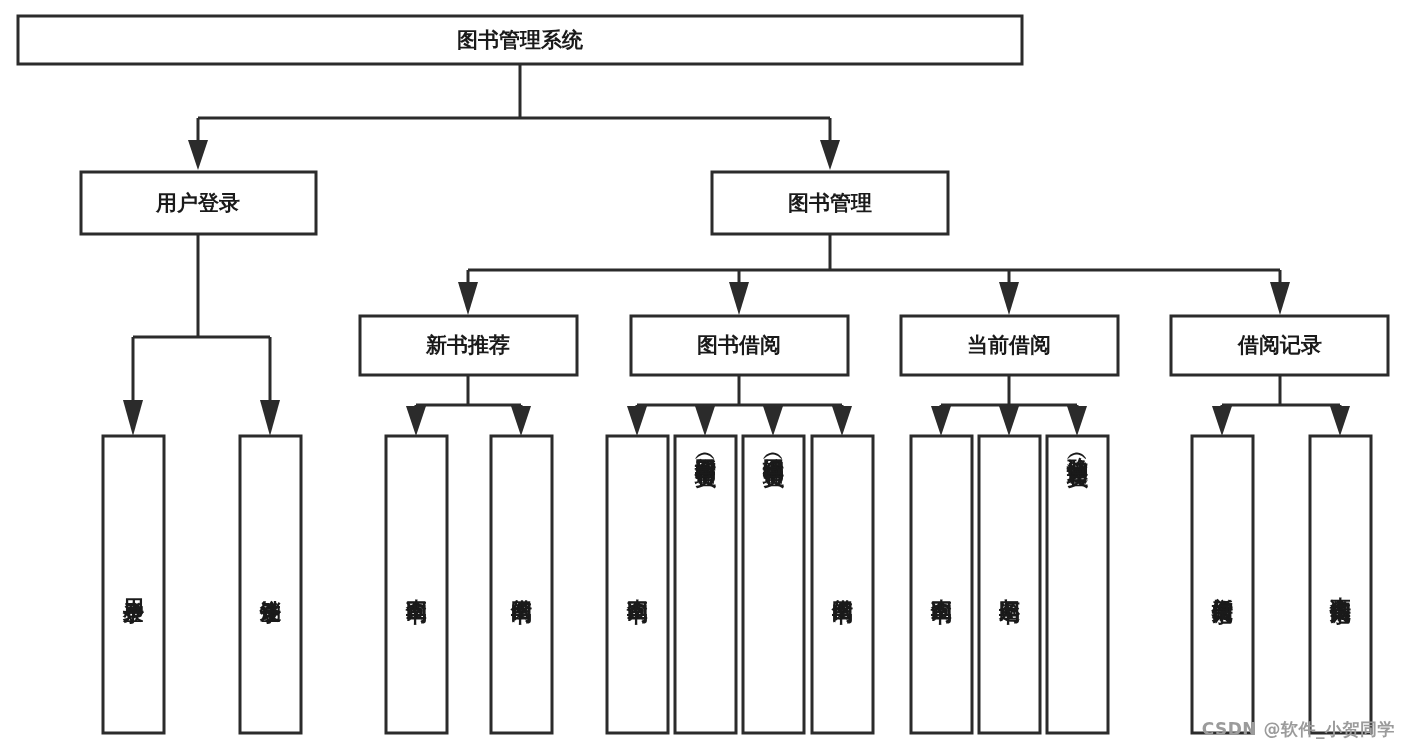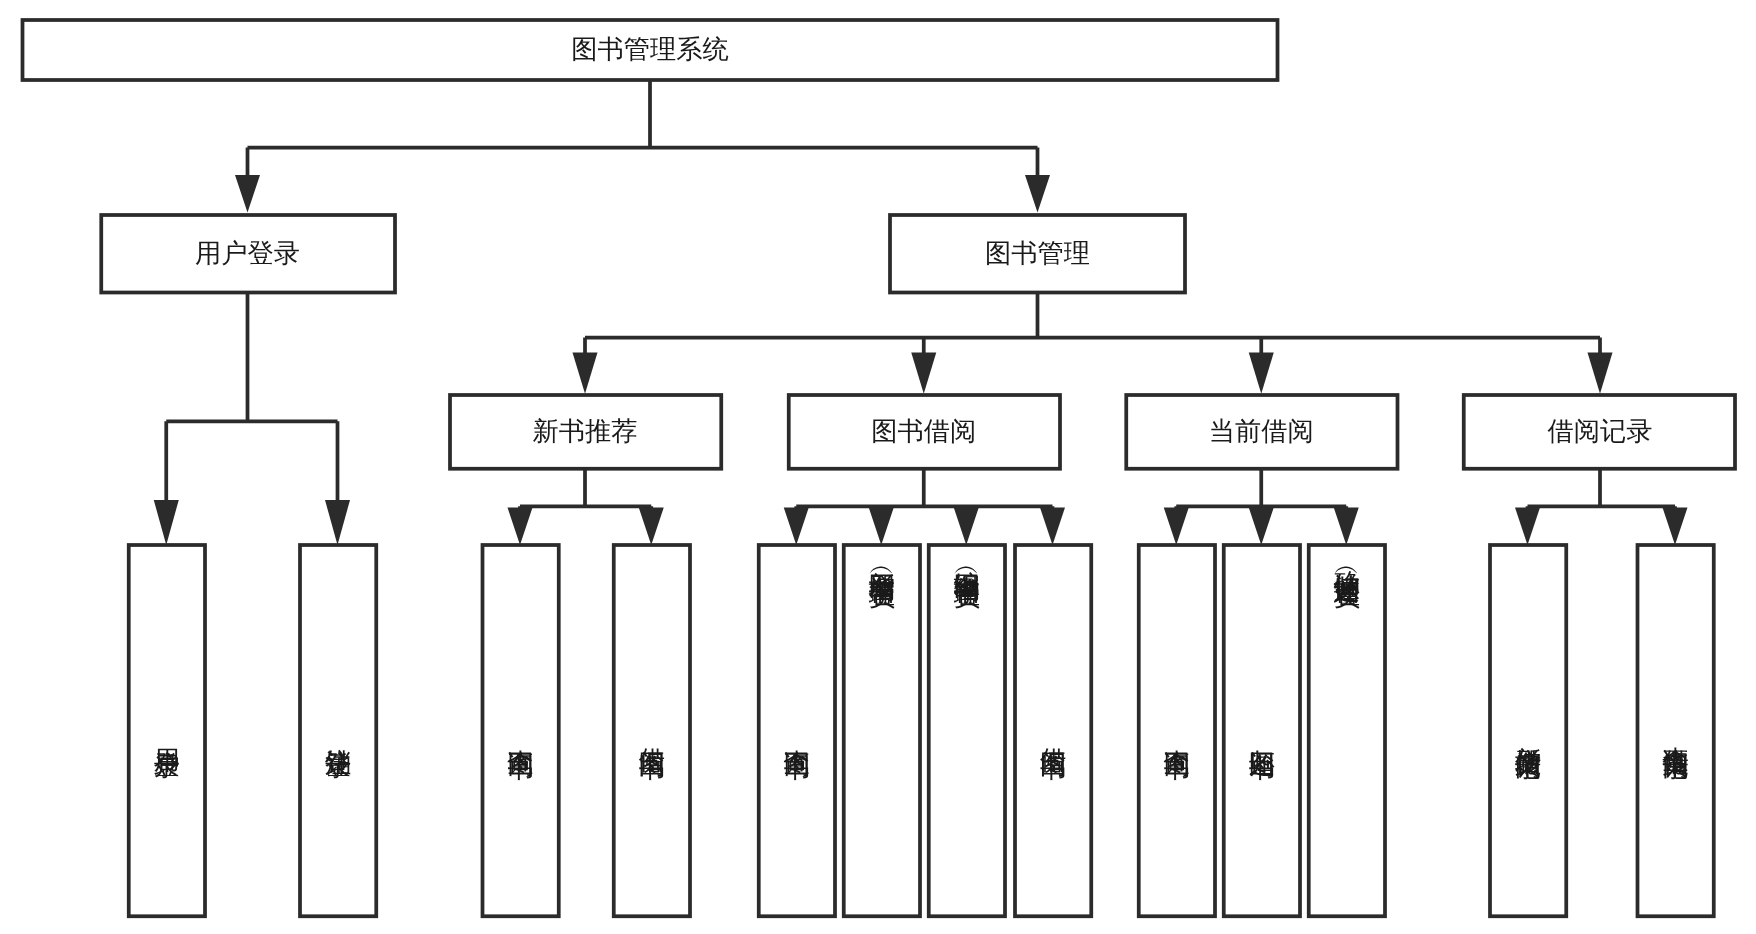--- a/index.html
+++ b/index.html
@@ -12,20 +12,21 @@
     width: 1405px;
     height: 747px;
     font-family: "DejaVu Sans", "Liberation Sans", sans-serif;
     overflow: hidden;
     position: relative;
   }
   #diagram-root {
     position: relative;
     width: 1405px;
     height: 747px;
+    font-weight: bold;
   }
   svg#tree-svg {
     position: absolute;
     top: 0;
     left: 0;
     width: 1405px;
     height: 747px;
     display: block;
   }
   .node-box {
@@ -235,14 +236,15 @@
     <span class="vlabel">确认归还（管理员）</span>
   </div>
 
   <div class="vlabel-wrap" style="left:1192px; top:436px; width:61px; height:297px;">
     <span class="vlabel">新增借阅记录</span>
   </div>
   <div class="vlabel-wrap" style="left:1310px; top:436px; width:61px; height:297px;">
     <span class="vlabel">查询借阅记录</span>
   </div>
 
+  <div id="watermark">CSDN @软件_小贺同学</div>
 
 </div>
 
 </body></html>

